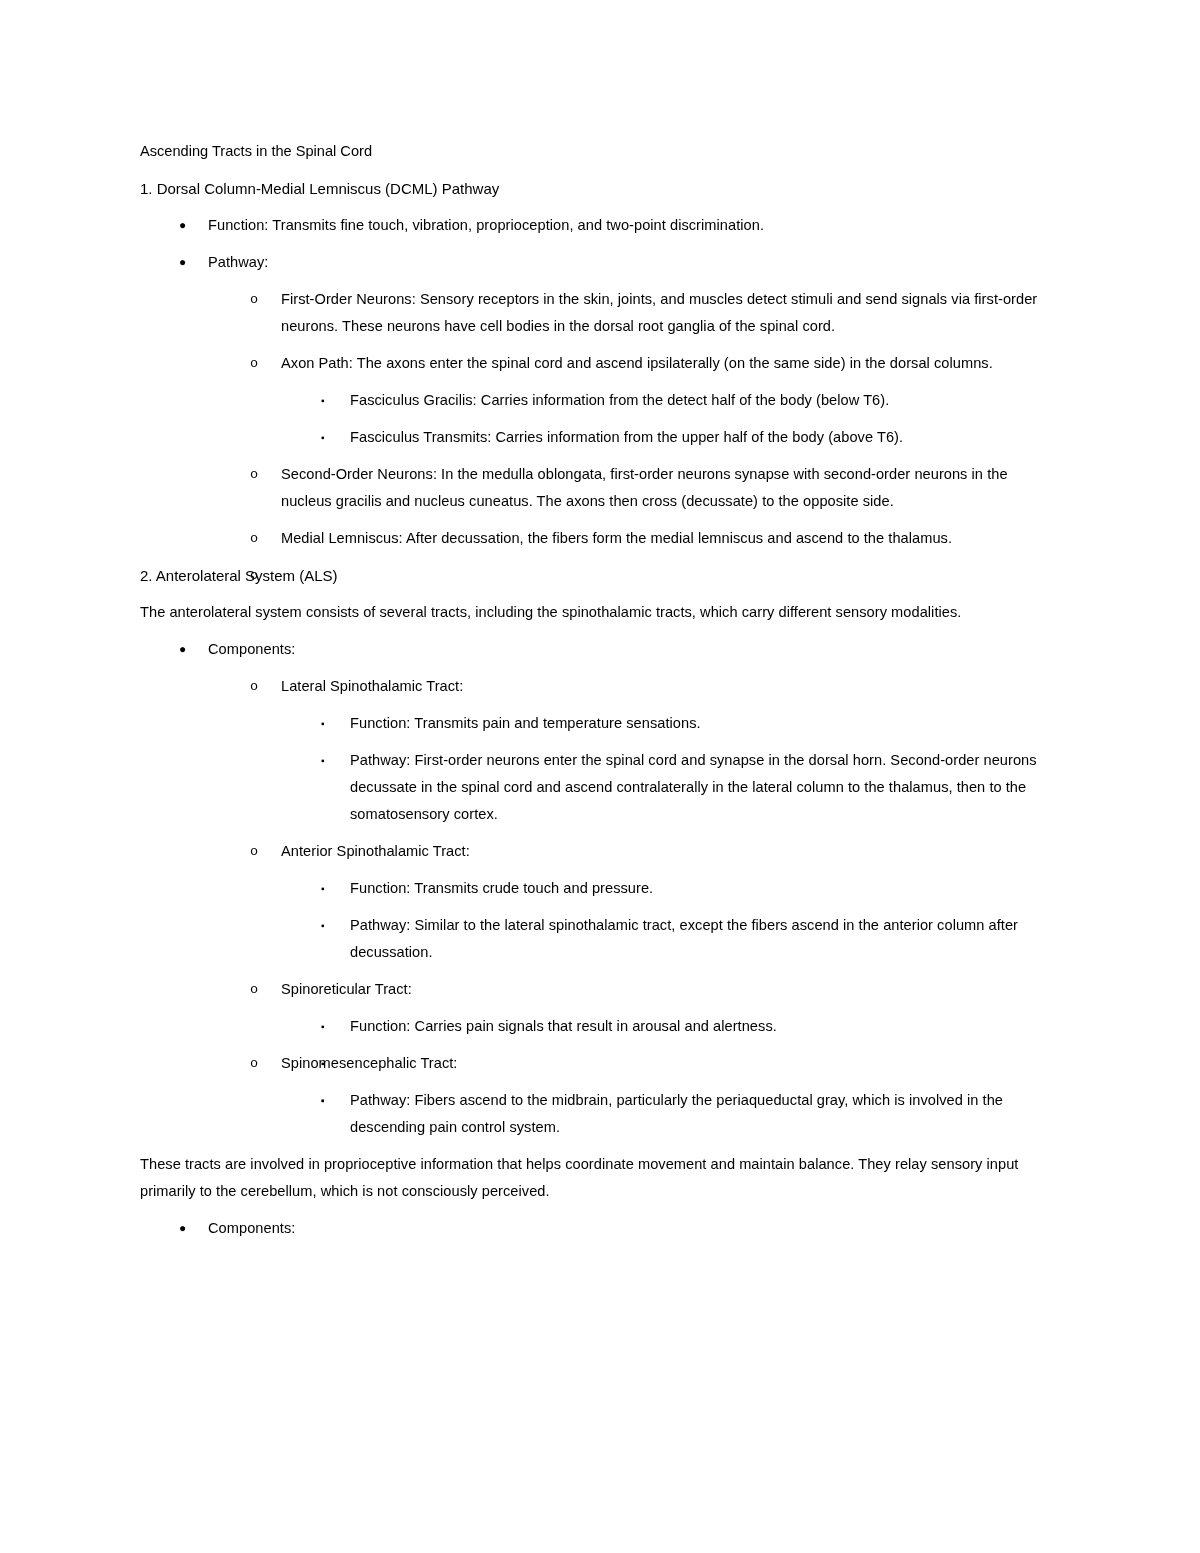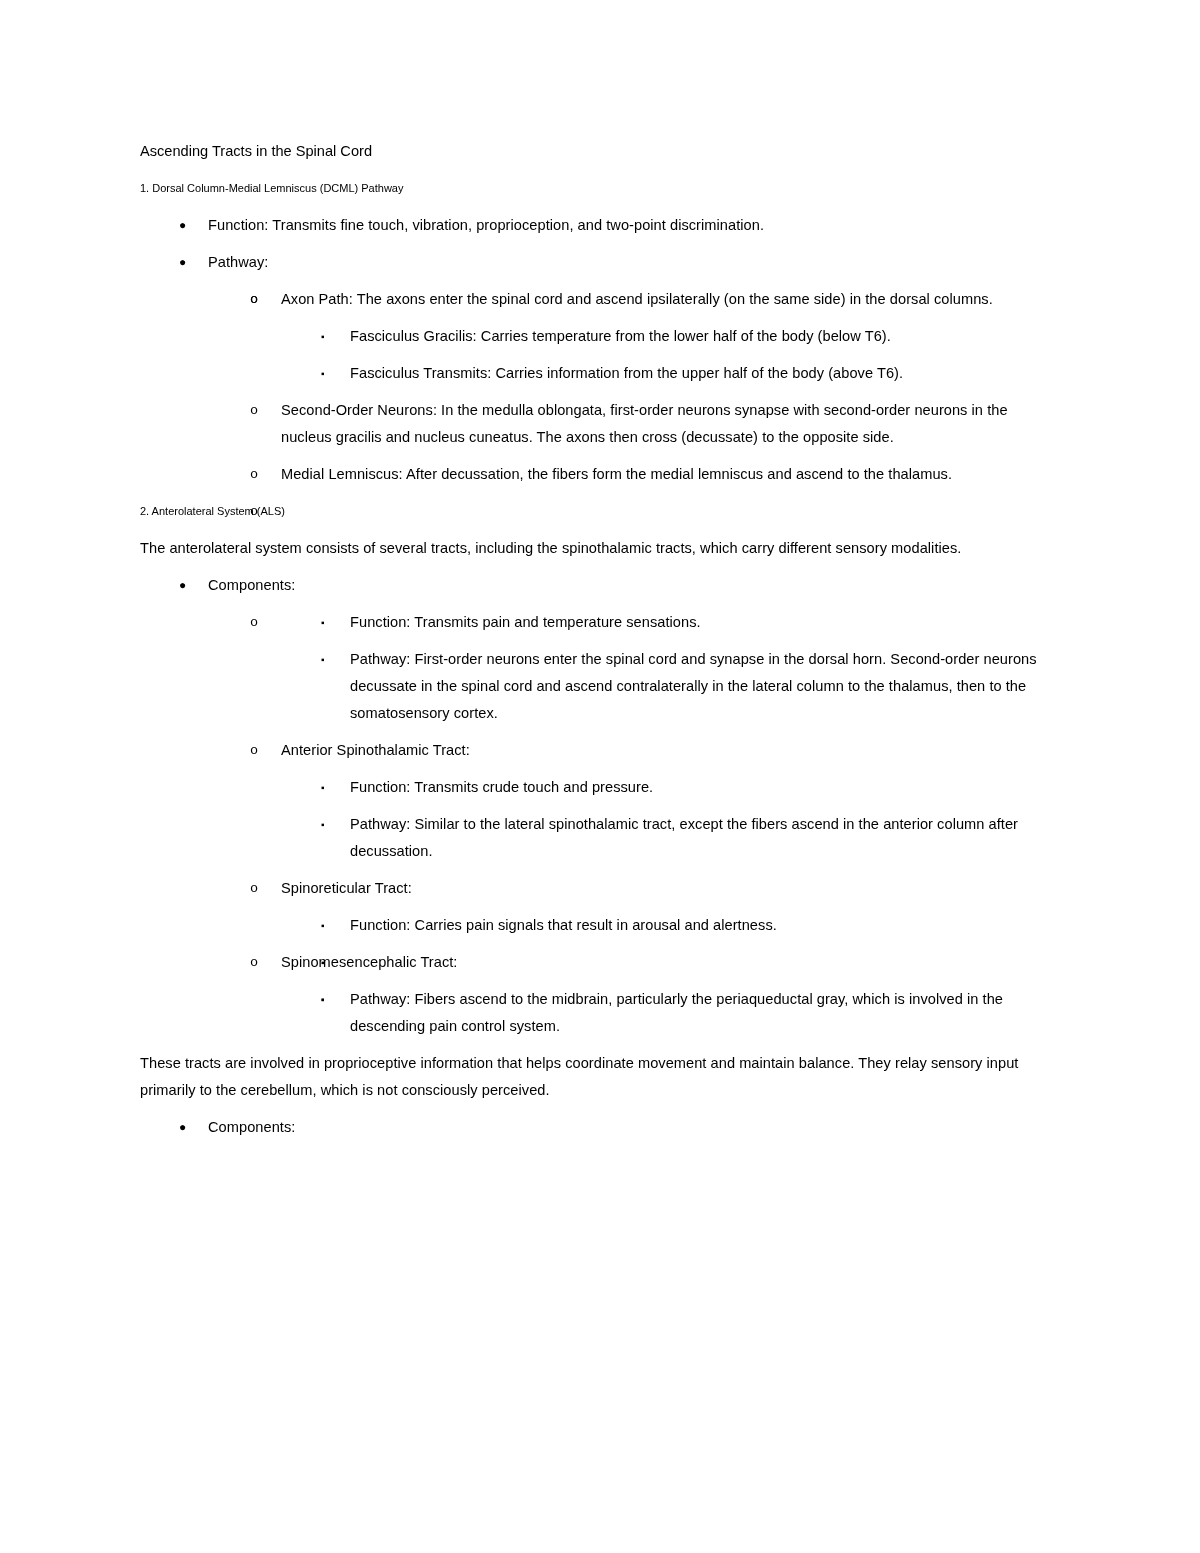--- a/index.html
+++ b/index.html
@@ -33,21 +33,21 @@
     margin: 0 0 10px 0;
     text-align: left;
     letter-spacing: 0.05px;
   }
   .doc-title {
     font-size: 14.6px;
     line-height: 27px;
     margin: 0 0 10px 0;
   }
   .heading {
-    font-size: 11px;
+    font-size: 15px;
     line-height: 27px;
     margin: 0 0 10px 0;
   }
 
   
   .lvl1, .lvl2, .lvl3 {
     position: relative;
     font-size: 14.6px;
     line-height: 27px;
     margin: 0 0 10px 0;
@@ -100,28 +100,29 @@
       <div class="lvl1">
         <span class="marker">●</span>
         <span class="txt">Function: Transmits fine touch, vibration, proprioception, and two-point discrimination.</span>
       </div>
       <div class="lvl1">
         <span class="marker">●</span>
         <span class="txt">Pathway:</span>
       </div>
       <div class="lvl2">
         <span class="marker">o</span>
+        <span class="txt">First-Order Neurons: Sensory receptors in the skin, joints, and muscles detect stimuli and send signals via first-order neurons. These neurons have cell bodies in the dorsal root ganglia of the spinal cord.</span>
       </div>
       <div class="lvl2">
         <span class="marker">o</span>
         <span class="txt">Axon Path: The axons enter the spinal cord and ascend ipsilaterally (on the same side) in the dorsal columns.</span>
       </div>
       <div class="lvl3">
         <span class="marker">▪</span>
-        <span class="txt">Fasciculus Gracilis: Carries temperature from the lower half of the body (below T6).</span>
+        <span class="txt">Fasciculus Gracilis: Carries information from the detect half of the body (below T6).</span>
       </div>
       <div class="lvl3">
         <span class="marker">▪</span>
         <span class="txt">Fasciculus Transmits: Carries information from the upper half of the body (above T6).</span>
       </div>
       <div class="lvl2">
         <span class="marker">o</span>
         <span class="txt">Second-Order Neurons: In the medulla oblongata, first-order neurons synapse with second-order neurons in the nucleus gracilis and nucleus cuneatus. The axons then cross (decussate) to the opposite side.</span>
       </div>
       <div class="lvl2">
@@ -136,20 +137,21 @@
       </div>
       <div class="para">
         <span class="txt">The anterolateral system consists of several tracts, including the spinothalamic tracts, which carry different sensory modalities.</span>
       </div>
       <div class="lvl1">
         <span class="marker">●</span>
         <span class="txt">Components:</span>
       </div>
       <div class="lvl2">
         <span class="marker">o</span>
+        <span class="txt">Lateral Spinothalamic Tract:</span>
       </div>
       <div class="lvl3">
         <span class="marker">▪</span>
         <span class="txt">Function: Transmits pain and temperature sensations.</span>
       </div>
       <div class="lvl3">
         <span class="marker">▪</span>
         <span class="txt">Pathway: First-order neurons enter the spinal cord and synapse in the dorsal horn. Second-order neurons decussate in the spinal cord and ascend contralaterally in the lateral column to the thalamus, then to the somatosensory cortex.</span>
       </div>
       <div class="lvl2">

